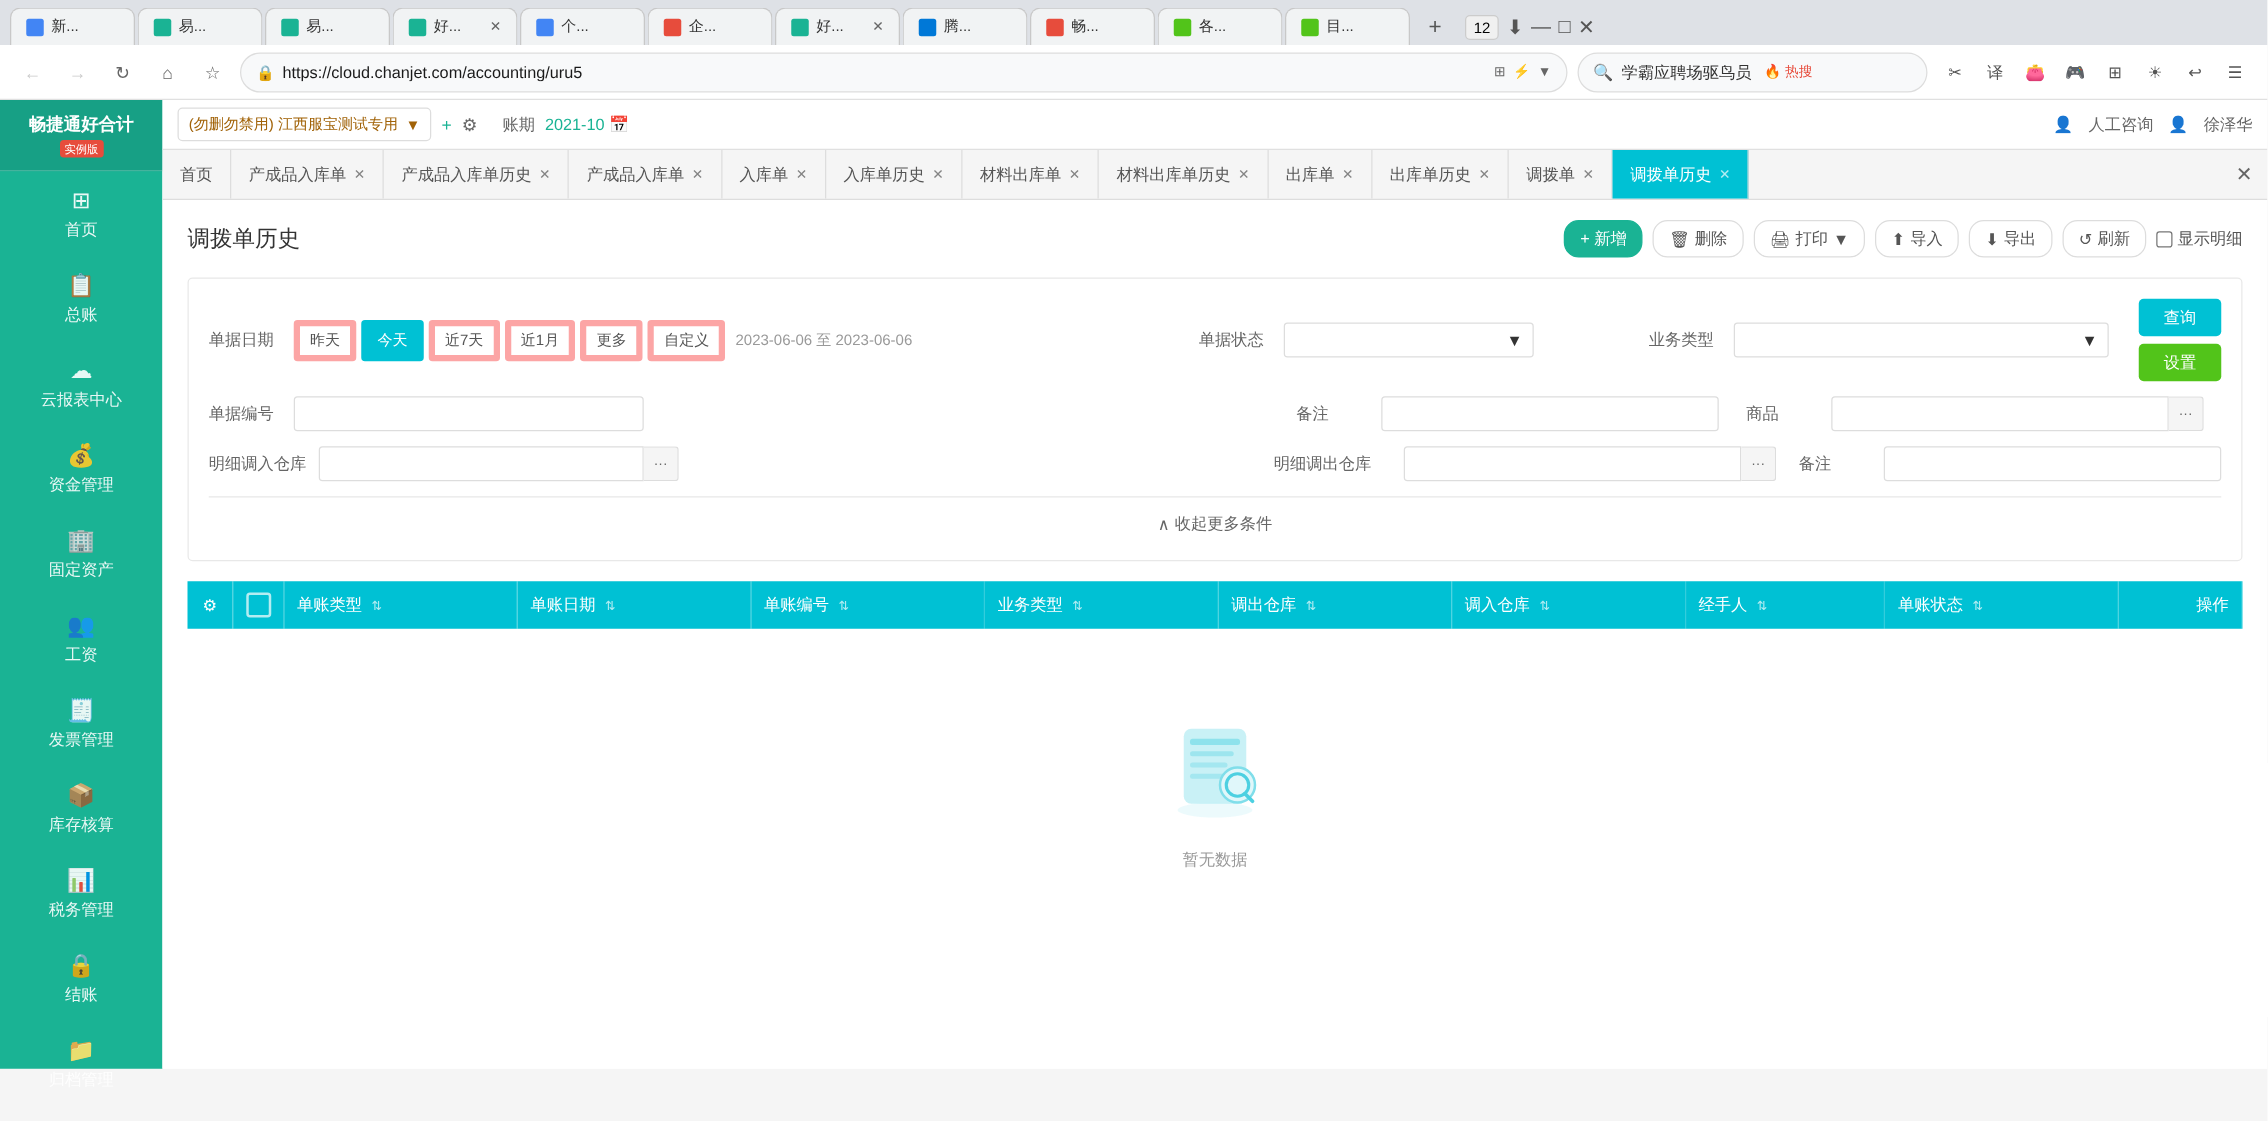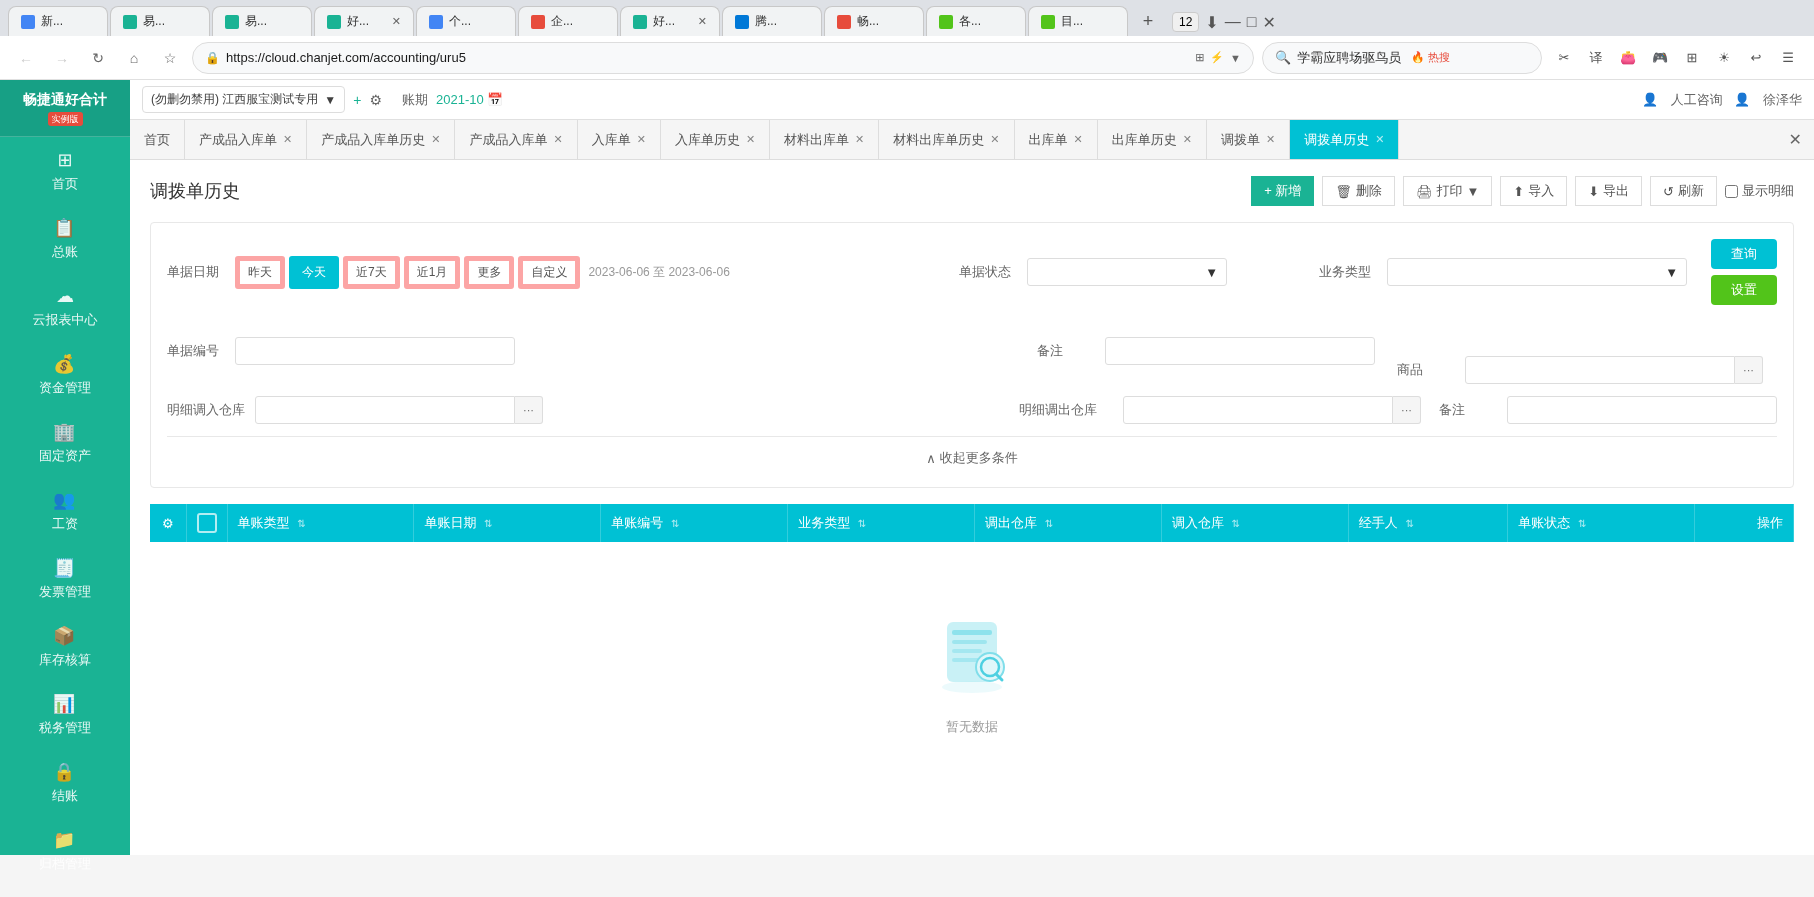--- a/index.html
+++ b/index.html
@@ -30,37 +30,37 @@
     .sidebar-logo .logo-title { font-size: 14px; font-weight: bold; }
     .sidebar-badge { background: #e74c3c; color: #fff; font-size: 9px; padding: 1px 4px; border-radius: 3px; margin-top: 2px; display: inline-block; }
     .sidebar-item { width: 100%; padding: 12px 8px; display: flex; flex-direction: column; align-items: center; gap: 4px; cursor: pointer; color: rgba(255,255,255,0.9); font-size: 13px; }
     .sidebar-item .item-icon { font-size: 18px; }
 
     
     .main-content { flex: 1; display: flex; flex-direction: column; background: #fff; overflow: hidden; }
 
     
     .app-topbar { height: 40px; background: #fff; border-bottom: 1px solid #e0e0e0; display: flex; align-items: center; padding: 0 12px; gap: 8px; }
-    .company-selector { display: flex; align-items: center; gap: 6px; color: #404040; font-size: 12px; cursor: pointer; border: 1px solid #ddd; border-radius: 4px; padding: 4px 8px; }
+    .company-selector { display: flex; align-items: center; gap: 6px; color: #a16207; font-size: 12px; cursor: pointer; border: 1px solid #ddd; border-radius: 4px; padding: 4px 8px; }
     .period-label { color: #666; font-size: 13px; margin-left: 12px; }
     .period-value { color: #1ab394; font-size: 13px; cursor: pointer; display: flex; align-items: center; gap: 4px; }
     .topbar-right { margin-left: auto; display: flex; align-items: center; gap: 12px; color: #666; font-size: 13px; cursor: pointer; }
 
     
     .tab-bar { height: 40px; background: #f5f5f5; border-bottom: 1px solid #ddd; display: flex; align-items: center; overflow: hidden; }
     .page-tab { height: 100%; padding: 0 14px; display: flex; align-items: center; gap: 6px; cursor: pointer; font-size: 13px; color: #555; border-right: 1px solid #ddd; white-space: nowrap; }
     .page-tab.active { background: #00c1d4; color: #fff; }
     .page-tab .tab-close-btn { font-size: 11px; color: inherit; opacity: 0.7; }
     .tab-bar-end { margin-left: auto; display: flex; align-items: center; padding: 0 8px; }
 
     
     .page-body { flex: 1; padding: 16px 20px; overflow-y: auto; background: #fff; }
     .page-title { font-size: 18px; color: #333; font-weight: 500; margin-bottom: 16px; display: flex; align-items: center; justify-content: space-between; }
     .page-actions { display: flex; gap: 8px; align-items: center; }
-    .action-btn { height: 30px; padding: 0 12px; border: 1px solid #ddd; border-radius: 0; background: #fff; cursor: pointer; display: flex; align-items: center; gap: 4px; font-size: 13px; color: #555; }
+    .action-btn { height: 30px; padding: 0 12px; border: 1px solid #ddd; border-radius: 12px; background: #fff; cursor: pointer; display: flex; align-items: center; gap: 4px; font-size: 13px; color: #555; }
     .action-btn.primary { background: #1ab394; color: #fff; border-color: #1ab394; }
     .display-toggle { display: flex; align-items: center; gap: 4px; font-size: 13px; color: #555; cursor: pointer; }
 
     
     .filter-area { background: #fff; border: 1px solid #e8e8e8; border-radius: 4px; padding: 16px; margin-bottom: 16px; }
     .filter-row { display: flex; align-items: center; gap: 0; margin-bottom: 12px; }
     .filter-row:last-of-type { margin-bottom: 0; }
     .filter-group { display: flex; align-items: center; gap: 8px; flex: 1; }
     .filter-label { color: #666; font-size: 13px; white-space: nowrap; min-width: 60px; }
     .date-filters { display: flex; align-items: center; gap: 4px; }
@@ -389,21 +389,21 @@
 
         <div class="filter-row">
           <div class="filter-group">
             <span class="filter-label">单据编号</span>
             <input type="text" class="filter-input filter-input-wide" style="width: 280px;">
           </div>
           <div style="width: 360px; display:flex; align-items:center; gap:8px;">
             <span class="filter-label">备注</span>
             <input type="text" class="filter-input" style="width: 270px;">
           </div>
-          <div style="width: 380px; display:flex; align-items:center; gap:8px;margin-top:39px;">
+          <div style="width: 380px; display:flex; align-items:center; gap:8px;">
             <span class="filter-label">商品</span>
             <div style="display:flex;align-items:center;width:300px;">
               <input type="text" class="filter-input" style="width: 270px; border-radius: 3px 0px 0px 3px;">
               <div class="filter-input-with-btn" style="height:28px;width:28px;border:1px solid #ddd;border-left:none;border-radius:0 3px 3px 0;background:#f5f5f5;cursor:pointer;display:flex;align-items:center;justify-content:center;font-size:11px;color:#666;">···</div>
             </div>
           </div>
         </div>
 
         <div class="filter-row">
           <div class="filter-group">

